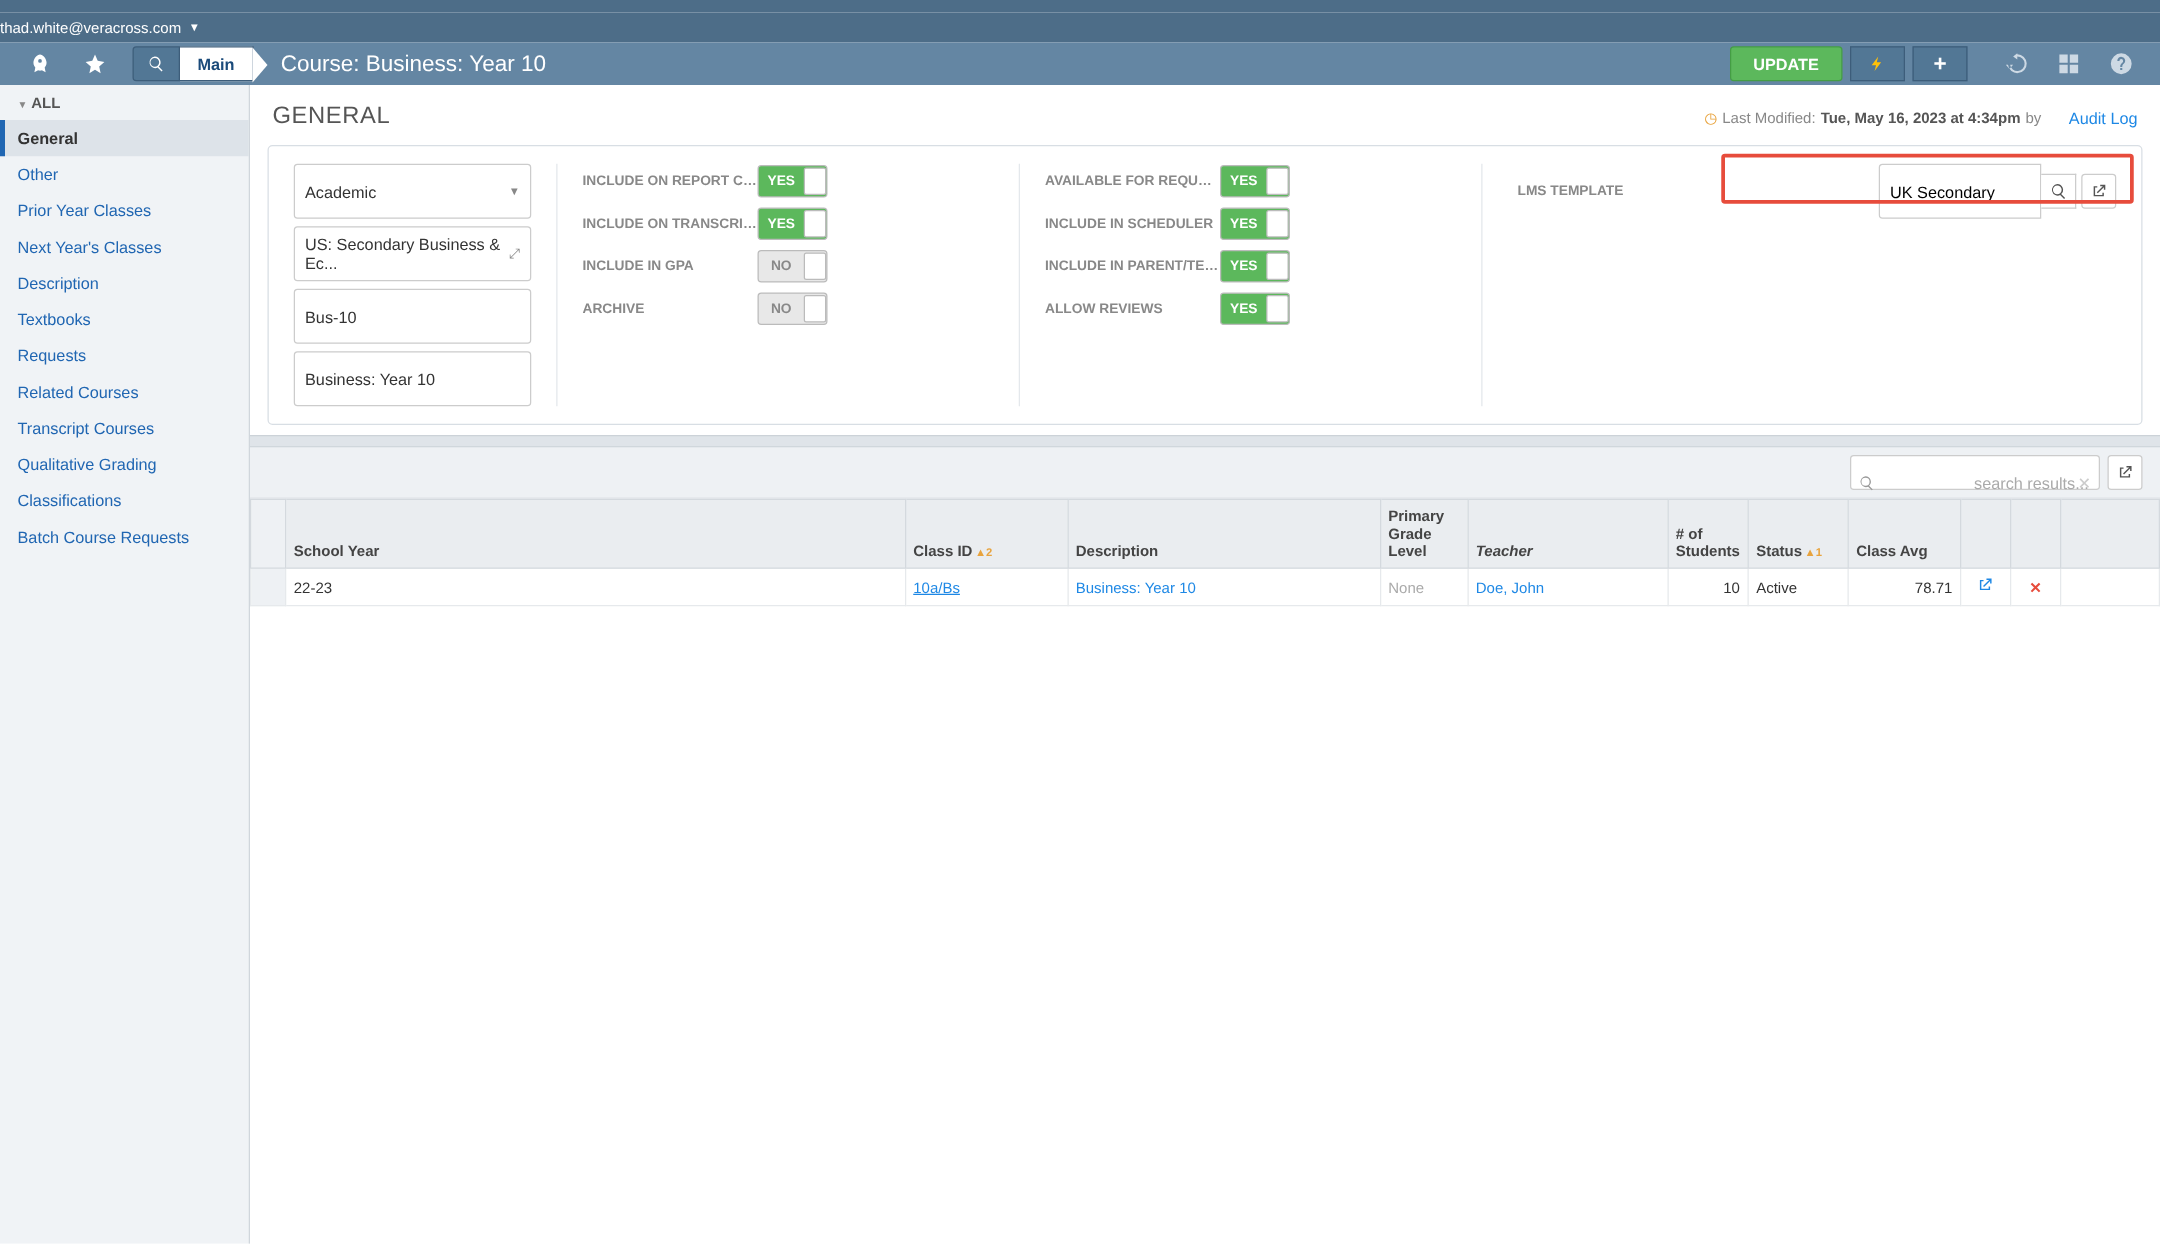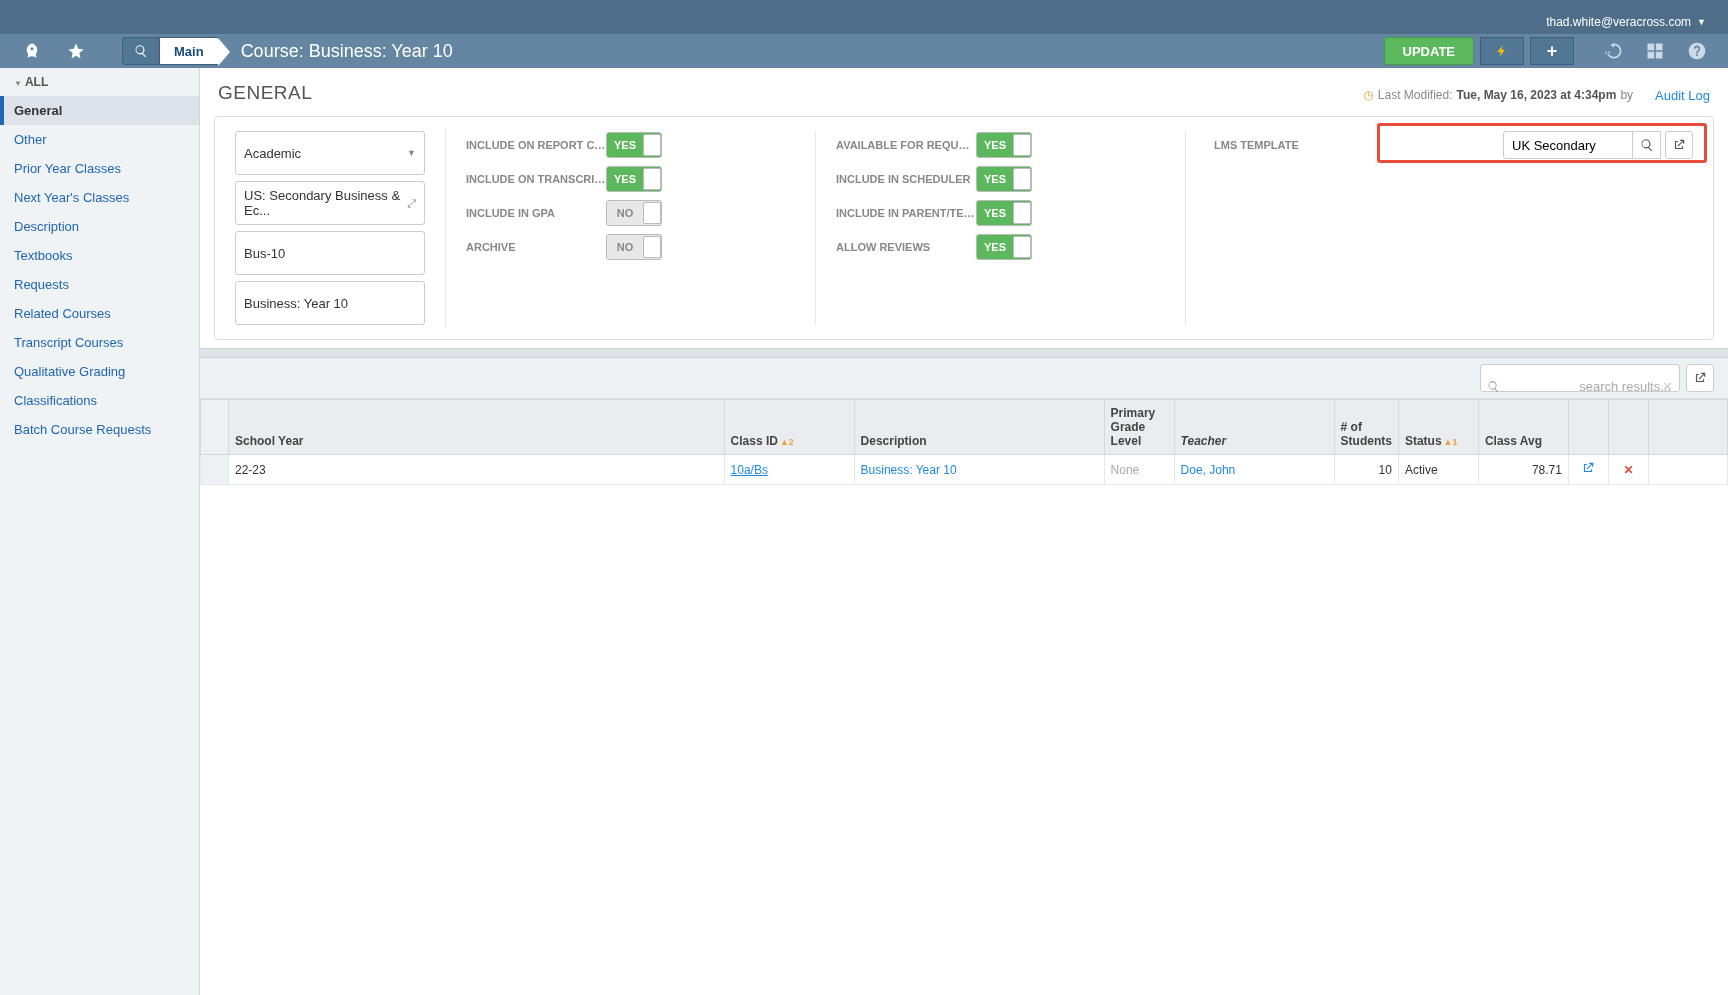--- a/index.html
+++ b/index.html
@@ -1,26 +1,26 @@
 <!DOCTYPE html>
 <html><head>
 <meta charset="utf-8">
 <style>
 * { box-sizing: border-box; margin: 0; padding: 0; }
 body { font-family: -apple-system, "Segoe UI", Arial, sans-serif; font-size: 13px; color: #333; background: #fff; }
 
 .topbar { background: #4d6d88; height: 10px; }
-.userbar { background: #4d6d88; color: #fff; height: 24px; display: flex; justify-content: flex-end; align-items: center; padding: 0 22px; font-size: 12px; }
+.userbar { background: #4d6d88; color: #fff; height: 24px; display: flex; justify-content: flex-start; align-items: center; padding: 0 0; font-size: 12px; }
 .userbar .caret { margin-left: 6px; font-size: 9px; }
 
 .navbar { background: #6486a3; height: 34px; display: flex; align-items: center; padding: 0 10px; }
 .navbar .nav-left { display: flex; align-items: center; gap: 0; }
 .nav-icon-btn { width: 44px; height: 34px; display: flex; align-items: center; justify-content: center; color: #fff; cursor: pointer; }
 .nav-icon-btn svg { width: 18px; height: 18px; fill: #fff; }
-.search-group { display: flex; align-items: center; margin-left: 24px; text-align: right; }
+.search-group { display: flex; align-items: center; margin-left: 8px; text-align: right; }
 .search-icon-box { background: #527795; width: 38px; height: 28px; display: flex; align-items: center; justify-content: center; border-radius: 3px 0 0 3px; border: 1px solid #3d5d7a; }
 .search-icon-box svg { width: 14px; height: 14px; fill: #fff; }
 .main-tab { background: #fff; color: #1a4a7a; font-weight: bold; height: 28px; padding: 0 14px; display: flex; align-items: center; border: 1px solid #3d5d7a; border-left: none; position: relative; }
 .main-tab::after { content: ''; position: absolute; right: -12px; top: 0; width: 0; height: 0; border-top: 14px solid transparent; border-bottom: 14px solid transparent; border-left: 12px solid #fff; z-index: 2; }
 .breadcrumb-text { color: #fff; margin-left: 22px; font-size: 18px; }
 .navbar .nav-right { margin-left: auto; display: flex; align-items: center; gap: 0; }
 .update-btn { background: #5cb85c; color: #fff; font-weight: bold; border: 1px solid #449d44; border-radius: 3px; height: 28px; padding: 0 18px; font-size: 13px; cursor: pointer; }
 .lightning-btn, .plus-btn { background: #527795; border: 1px solid #3d5d7a; width: 44px; height: 28px; display: flex; align-items: center; justify-content: center; cursor: pointer; margin-left: 6px; }
 .lightning-btn svg { fill: #ffc107; width: 14px; height: 16px; }
 .plus-btn { color: #fff; font-size: 18px; font-weight: bold; }
@@ -59,21 +59,21 @@
 .toggle.yes { background: #5cb85c; color: #fff; }
 .toggle.no { background: #e8e8e8; color: #888; }
 .toggle .txt { font-size: 11px; font-weight: bold; flex: 1; text-align: center; }
 .toggle .knob { width: 18px; height: 22px; background: #fff; border: 1px solid #bbb; border-radius: 2px; }
 .toggle.yes .knob { order: 2; }
 .toggle.no .knob { order: 0; }
 
 .lms-row { display: flex; align-items: center; gap: 10px; }
 .lms-label { font-size: 11px; color: #888; font-weight: bold; }
 .lms-input-group { margin-left: auto; display: flex; align-items: center; }
-.lms-input { border: 1px solid #ccc; border-radius: 3px 0 0 3px; height: 28px; padding: 0 8px; width: 130px; font-size: 13px; }
+.lms-input { border: 1px solid #ccc; border-radius: 3px 0 0 3px; height: 44px; padding: 0 8px; width: 130px; font-size: 13px; }
 .lms-search-btn, .lms-open-btn { height: 28px; width: 28px; border: 1px solid #ccc; display: flex; align-items: center; justify-content: center; cursor: pointer; background: #fff; }
 .lms-search-btn { border-left: none; border-radius: 0; }
 .lms-open-btn { border-radius: 3px; margin-left: 4px; }
 .lms-open-btn svg, .lms-search-btn svg, .ext-btn svg { width: 14px; height: 14px; fill: #555; }
 .lms-highlight { position: absolute; border: 3px solid #e74c3c; border-radius: 3px; right: 6px; top: 6px; width: 330px; height: 40px; pointer-events: none; }
 
 .scroll-gap { height: 10px; background: #dfe4e9; border-top: 1px solid #ccd2d8; border-bottom: 1px solid #ccd2d8; }
 
 .results-header { display: flex; align-items: center; padding: 6px 14px; background: #eef1f4; border-bottom: 1px solid #dde1e6; }
 .results-search { margin-left: auto; display: flex; gap: 6px; }

